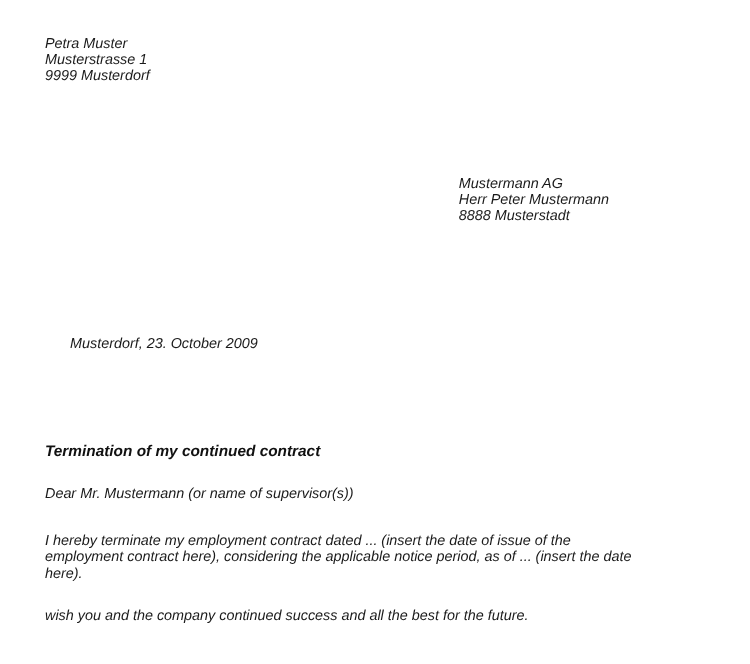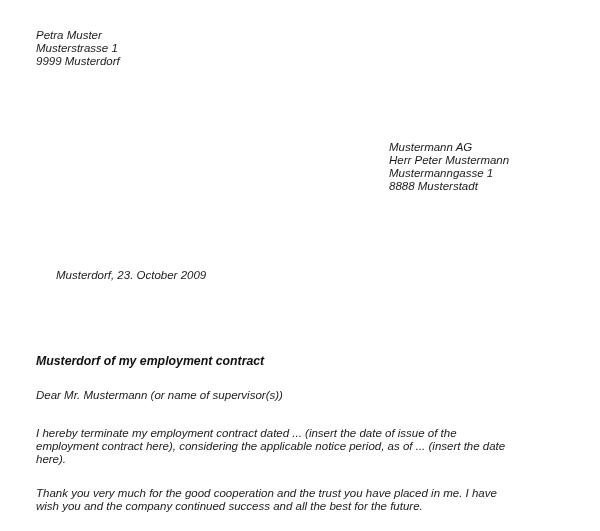--- a/index.html
+++ b/index.html
@@ -20,21 +20,21 @@
     .block {
       position: absolute;
       left: 36px;
       font-style: italic;
     }
     .line {
       display: block;
       white-space: nowrap;
     }
     .sender { top: 29px; }
-    .recipient { top: 141px; left: 367px; margin-left: 22px; }
+    .recipient { top: 141px; left: 367px; }
     .date { top: 269px; padding-left: 20px; }
     .subject {
       top: 355px;
       font-weight: bold;
       font-size: 12.3px;
       color: #111111;
     }
     .salutation { top: 389px; text-align: center; }
     .para {
       width: 520px;
@@ -48,38 +48,36 @@
 
 <div class="block sender">
   <span class="line">Petra Muster</span>
   <span class="line">Musterstrasse 1</span>
   <span class="line">9999 Musterdorf</span>
 </div>
 
 <div class="block recipient">
   <span class="line">Mustermann AG</span>
   <span class="line">Herr Peter Mustermann</span>
-  <span class="line">Mustermanngasse 1</span>
   <span class="line">8888 Musterstadt</span>
 </div>
 
 <div class="block date">
   <span class="line">Musterdorf, 23. October 2009</span>
 </div>
 
 <div class="block subject">
-  <span class="line">Musterdorf of my employment contract</span>
+  <span class="line">Termination of my continued contract</span>
 </div>
 
 <div class="block salutation">
   <span class="line">Dear Mr. Mustermann (or name of supervisor(s))</span>
 </div>
 
 <div class="block para para1">
   <span class="line">I hereby terminate my employment contract dated ... (insert the date of issue of the</span>
   <span class="line">employment contract here), considering the applicable notice period, as of ... (insert the date</span>
   <span class="line">here).</span>
 </div>
 
 <div class="block para para2">
-  <span class="line">Thank you very much for the good cooperation and the trust you have placed in me. I have</span>
   <span class="line">wish you and the company continued success and all the best for the future.</span>
 </div>
 
 </body></html>

